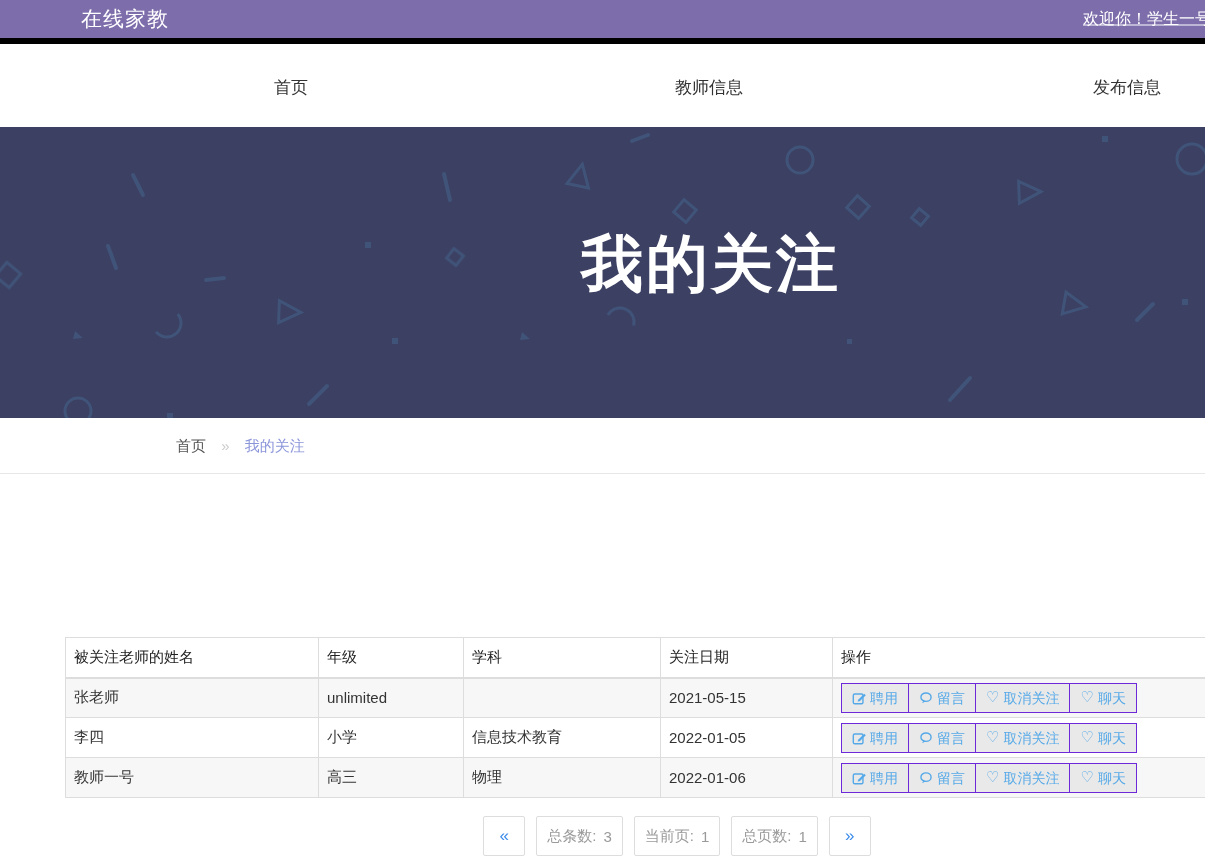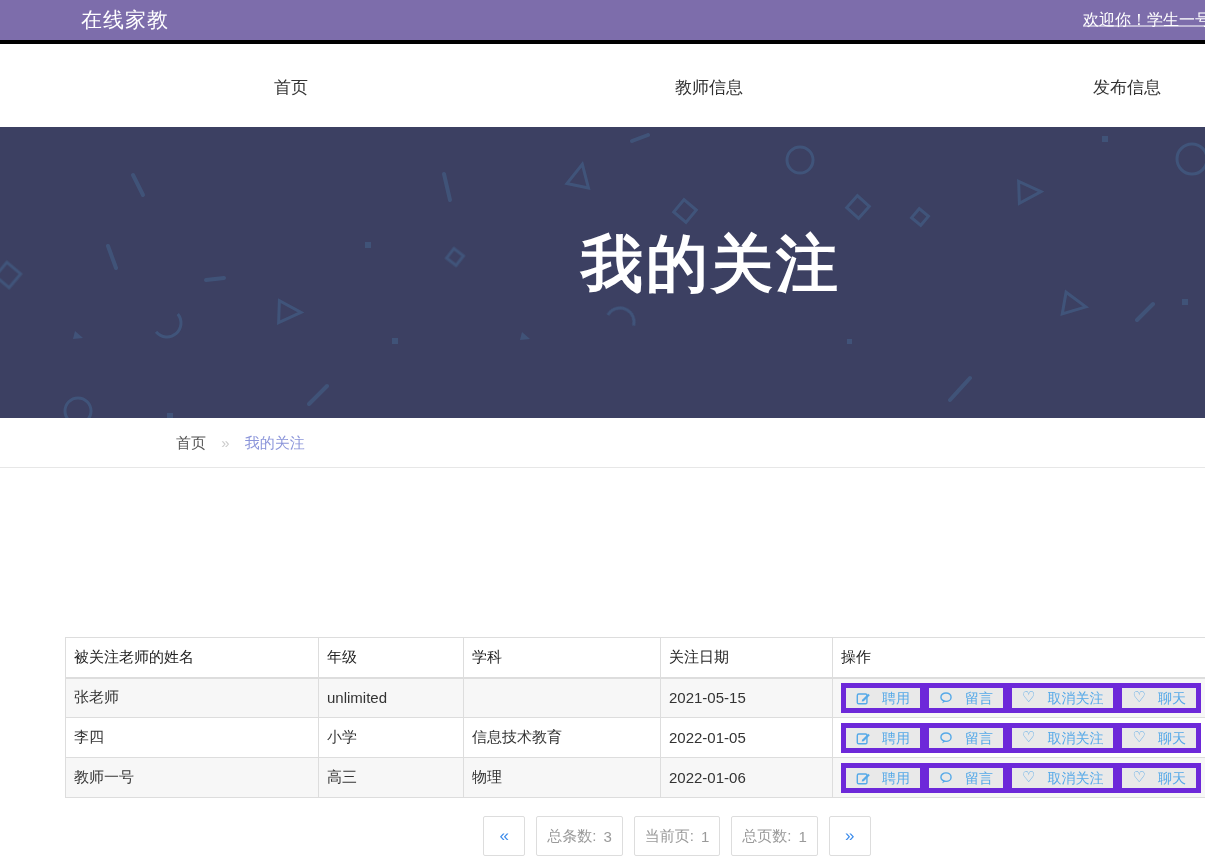--- a/index.html
+++ b/index.html
@@ -7,21 +7,21 @@
   body {
     position:relative;
     font-family:"Liberation Sans","DejaVu Sans",sans-serif;
     background:#fff;
     color:#333;
   }
 
   
   .topbar {
     position:absolute; top:0; left:0; width:100%; height:44px;
-    background:#7d6dab; border-bottom:4px solid #000000;text-decoration:underline;
+    background:#7d6dab; border-bottom:6px solid #000000;text-decoration:underline;
   }
   .brand {
     position:absolute; left:81px; top:50%; transform:translateY(-50%);
     color:#fff; font-size:21px; letter-spacing:1px; cursor:pointer;
   }
   .welcome {
     position:absolute; right:-6px; top:50%; transform:translateY(-50%);
     color:#fff; font-size:16px; text-decoration:underline; white-space:nowrap;
     cursor:pointer;
   }
@@ -42,21 +42,21 @@
     background:#3c4062; overflow:hidden;
   }
   .hero svg.pattern { position:absolute; top:0; left:0; }
   .hero-title {
     position:absolute; left:711px; top:137px; transform:translate(-50%,-50%);
     color:#fff; font-size:62px; letter-spacing:3px; white-space:nowrap;
   }
 
   
   .crumbbar {
-    position:absolute; top:418px; left:0; width:100%; height:50px;
+    position:absolute; top:418px; left:0; width:100%; height:56px;
     background:#fff; border-bottom:1px solid #e7e7e7;text-decoration:underline;
   }
   .crumb {
     position:absolute; left:176px; top:50%; transform:translateY(-50%);
     font-size:15px; white-space:nowrap;
   }
   .crumb-home { color:#555; cursor:pointer; }
   .crumb-sep  { color:#ccc; margin:0 11px; }
   .crumb-cur  { color:#8b95da; }
 
@@ -67,22 +67,22 @@
   th, td {
     border:1px solid #ddd; height:40px; padding:0 8px;
     text-align:left; vertical-align:middle; white-space:nowrap; overflow:hidden;
   }
   th { font-weight:normal; border-bottom-width:2px; color:#222; }
   tbody tr:nth-child(odd) { background:#f7f7f7; }
 
   
   .btn-group { display:inline-flex; vertical-align:middle; }
   .abtn {
-    display:inline-flex; align-items:center; gap:12px;
-    background:#e9e9e9; border:5px solid #6d28d9;
+    display:inline-flex; align-items:center; gap:4px;
+    background:#e9e9e9; border:1px solid #6d28d9;
     color:#55a9e8; font-size:14px; line-height:1;
     height:30px; padding:0 10px; margin-left:-1px;
     cursor:pointer; white-space:nowrap;
   }
   .abtn:first-child { margin-left:0; }
   .abtn .ic { display:inline-flex; }
   .abtn svg { width:14px; height:14px; }
   .heart-glyph { font-size:15px; line-height:1; font-family:"DejaVu Sans",sans-serif; }
 
   

